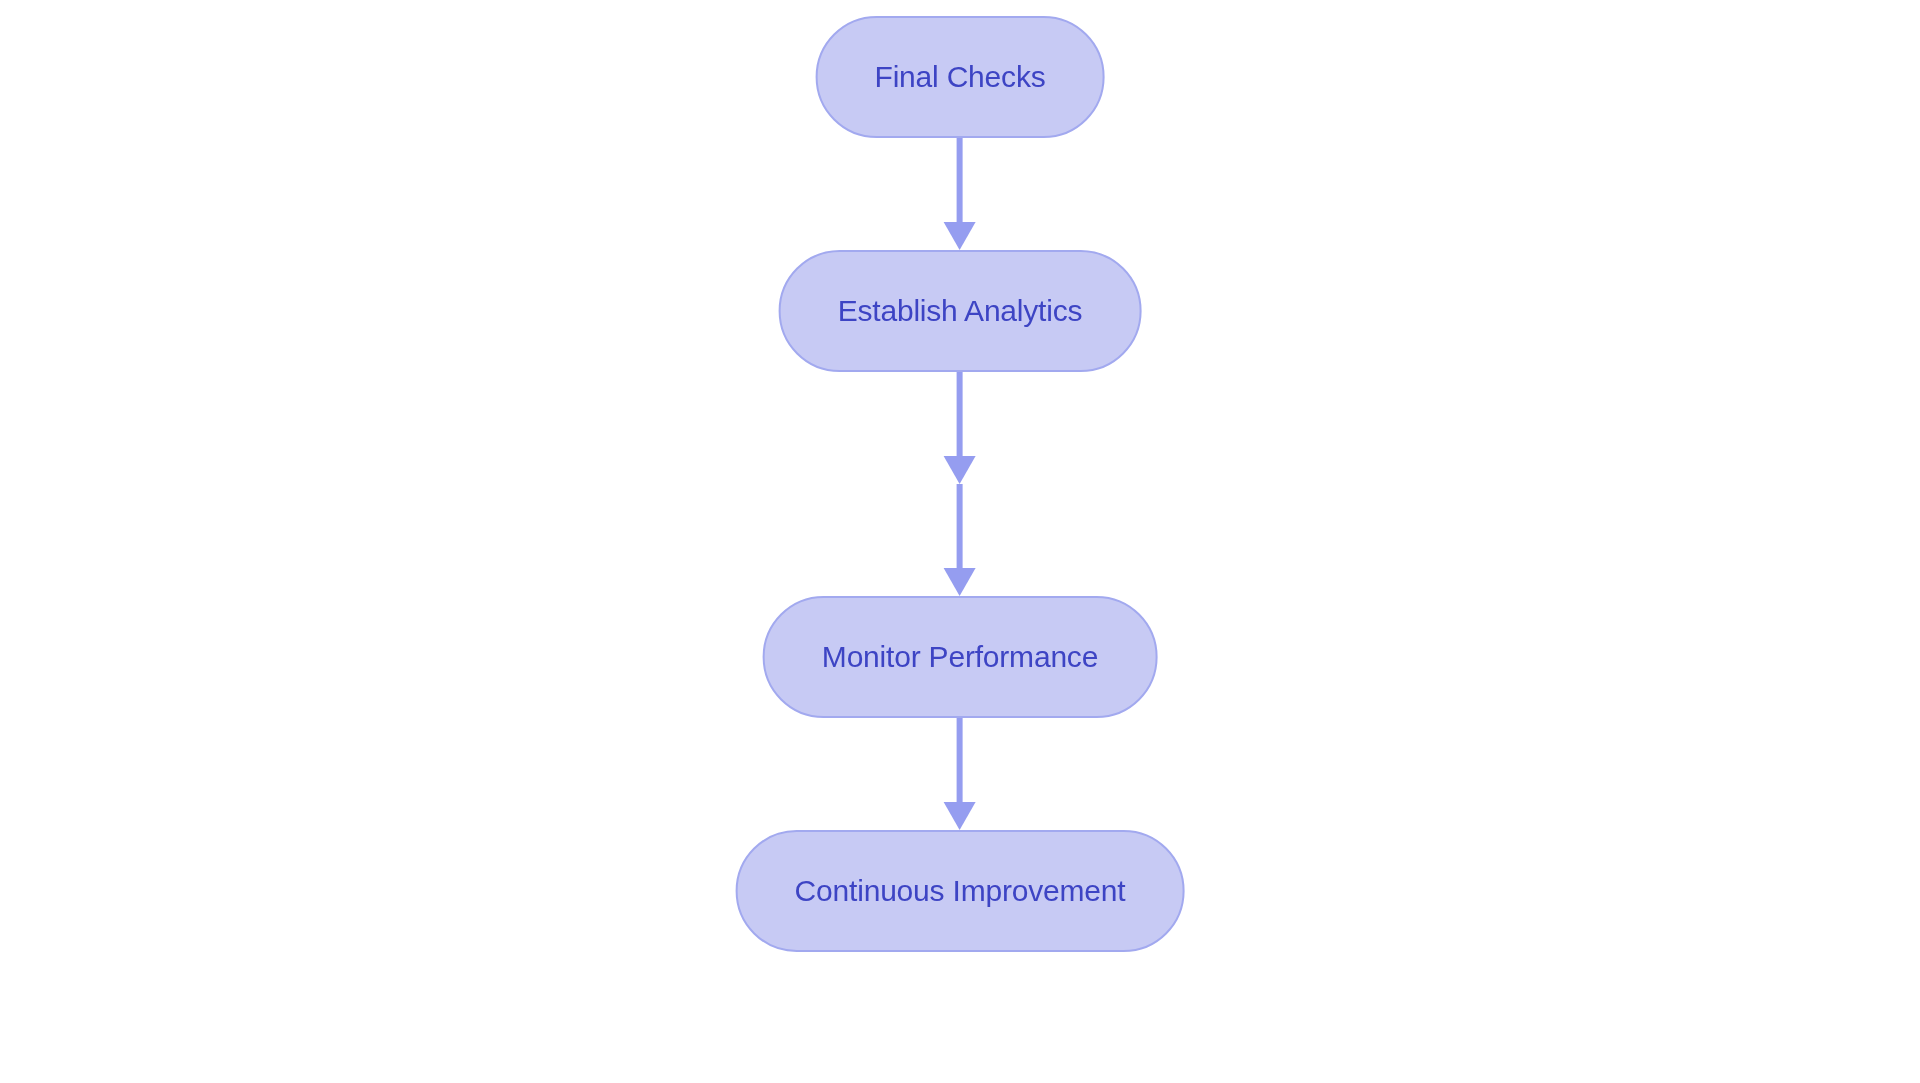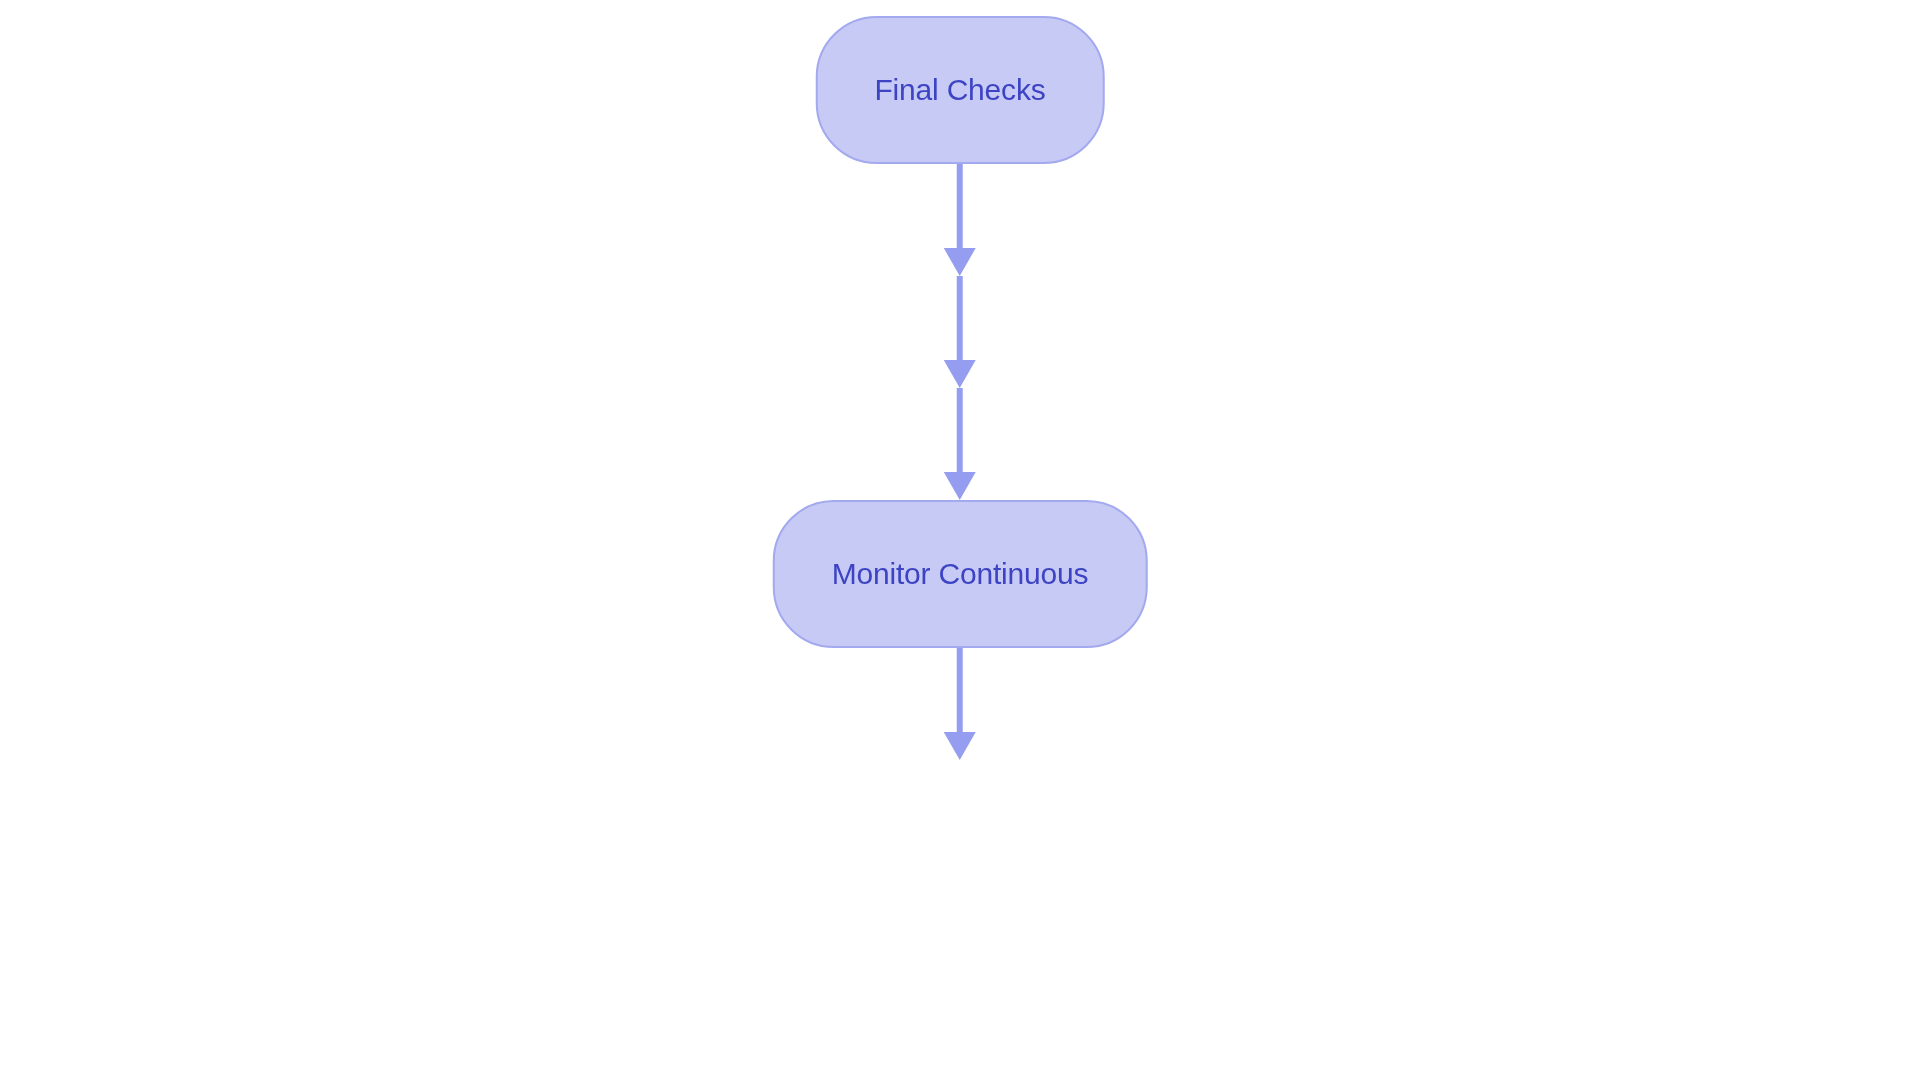--- a/index.html
+++ b/index.html
@@ -22,21 +22,21 @@
   .flowchart {
     position: absolute;
     top: 16px;
     left: 50%;
     transform: translateX(-50%);
     display: flex;
     flex-direction: column;
     align-items: center;
   }
   .node {
-    height: 148px;
+    height: 122px;
     min-width: 262px;
     padding: 0 57px;
     display: flex;
     align-items: center;
     justify-content: center;
     background: var(--node-fill);
     border: 2px solid var(--node-border);
     border-radius: 61px;
     color: var(--node-text);
     font-size: 30px;
@@ -69,35 +69,41 @@
 
   <div class="node">
     <span>Final Checks</span>
   </div>
 
   <div class="connector">
     <div class="line"></div>
     <div class="head"></div>
   </div>
 
+  <div class="node">
+    <span>Establish Analytics</span>
+  </div>
 
   <div class="connector">
     <div class="line"></div>
     <div class="head"></div>
   </div>
 
 
   <div class="connector">
     <div class="line"></div>
     <div class="head"></div>
   </div>
 
   <div class="node">
-    <span>Monitor Continuous</span>
+    <span>Monitor Performance</span>
   </div>
 
   <div class="connector">
     <div class="line"></div>
     <div class="head"></div>
   </div>
 
+  <div class="node">
+    <span>Continuous Improvement</span>
+  </div>
 
 </div>
 
 </body></html>

